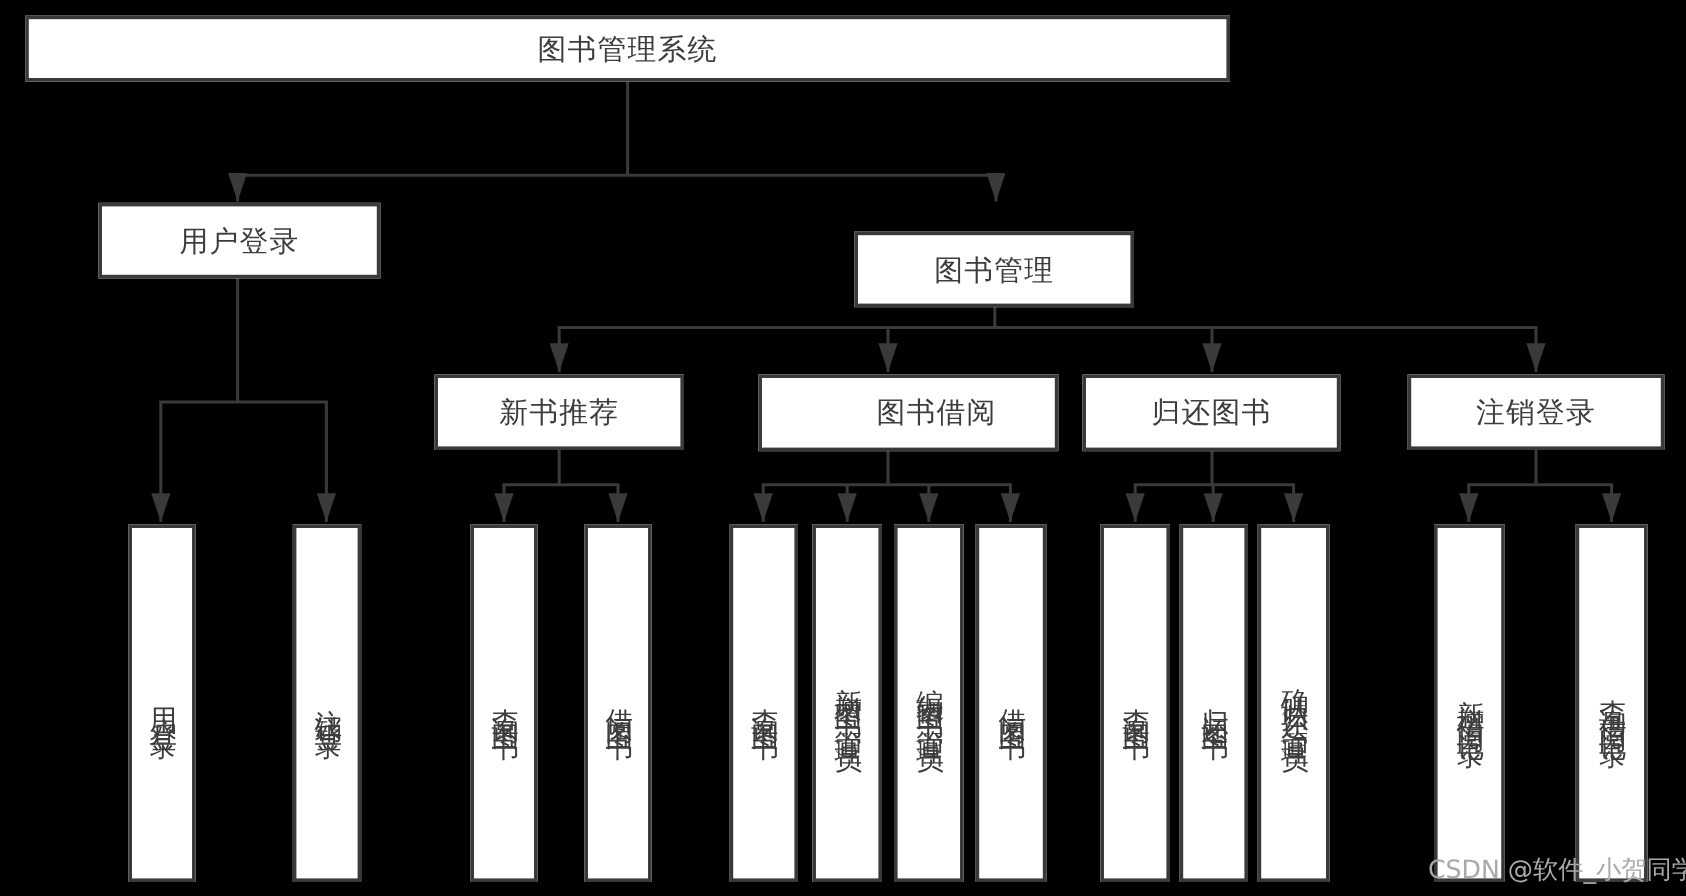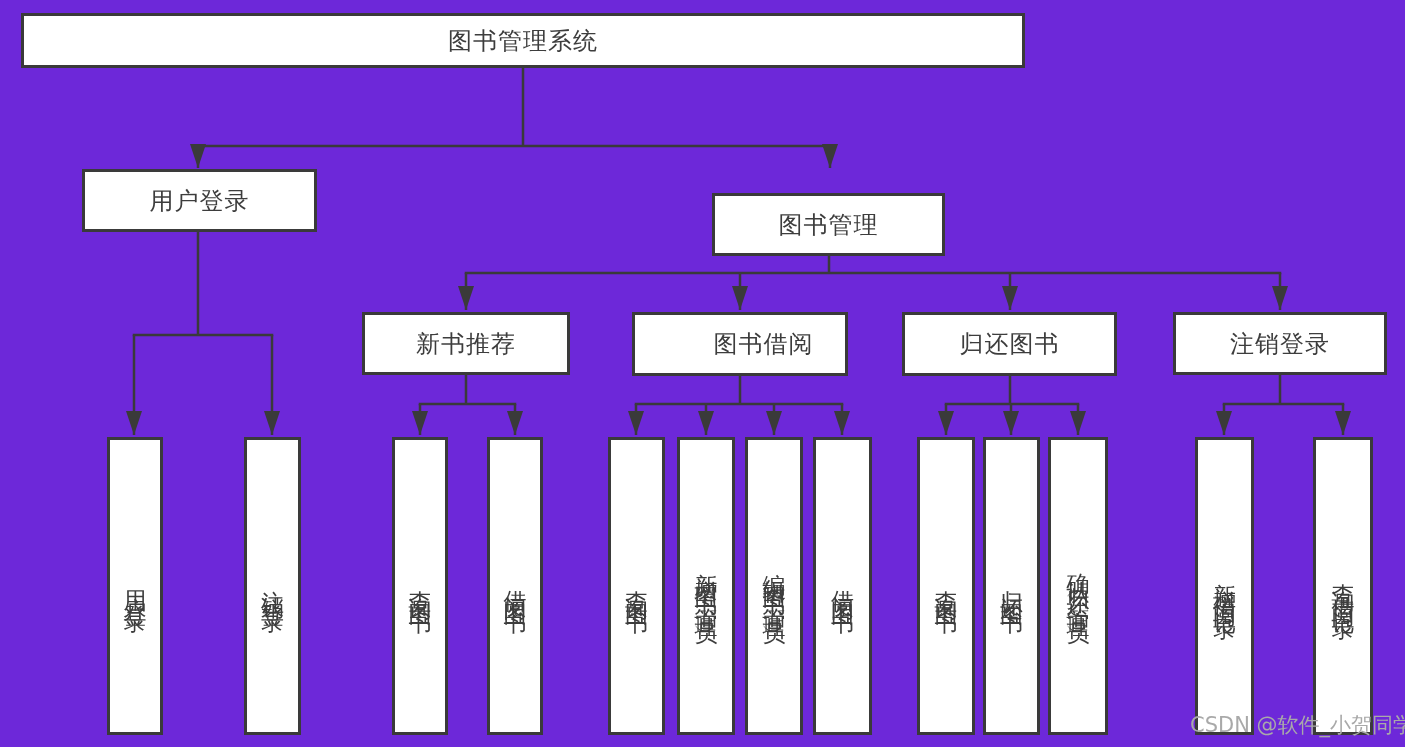--- a/index.html
+++ b/index.html
@@ -4,21 +4,21 @@
 <style>
   html, body {
     margin: 0;
     padding: 0;
     background: #ffffff;
   }
   #canvas {
     position: relative;
     width: 1405px;
     height: 747px;
-    background: #6d28d9;
+    background: #000000;
     font-family: "DejaVu Sans", "Liberation Sans", sans-serif;
     color: #3d3d3d;
     overflow: hidden;
   }
   #wires {
     position: absolute;
     left: 0; top: 0;
     width: 1405px; height: 747px;
   }
   .node {
@@ -103,21 +103,21 @@
       <line x1="1343" y1="404" x2="1343" y2="435" marker-end="url(#arrow)"></line>
     </g>
   </svg>
 
   <div class="node h-node" style="left:21px; top:13px; width:1004px; height:55px;">图书管理系统</div>
 
   <div class="node h-node" style="left:82px; top:169px; width:235px; height:63px;">用户登录</div>
   <div class="node h-node" style="left:712px; top:169px; width:233px; height:63px;margin-top:24px;">图书管理</div>
 
   <div class="node h-node" style="left:362px; top:312px; width:208px; height:63px;">新书推荐</div>
-  <div class="node h-node" style="left:632px; top:312px; width:216px; height:64px;padding-left:47px;">图书借阅</div>
+  <div class="node h-node" style="left:632px; top:312px; width:250px; height:64px;padding-left:47px;">图书借阅</div>
   <div class="node h-node" style="left:902px; top:312px; width:215px; height:64px;">归还图书</div>
   <div class="node h-node" style="left:1173px; top:312px; width:214px; height:63px;">注销登录</div>
 
   <div class="node leaf" style="left:107px; top:437px; width:56px; height:298px;">用户登录</div>
   <div class="node leaf" style="left:244px; top:437px; width:57px; height:298px;">注销登录</div>
 
   <div class="node leaf" style="left:392px; top:437px; width:56px; height:298px;">查询图书</div>
   <div class="node leaf" style="left:487px; top:437px; width:56px; height:298px;">借阅图书</div>
 
   <div class="node leaf" style="left:608px; top:437px; width:57px; height:298px;">查询图书</div>

